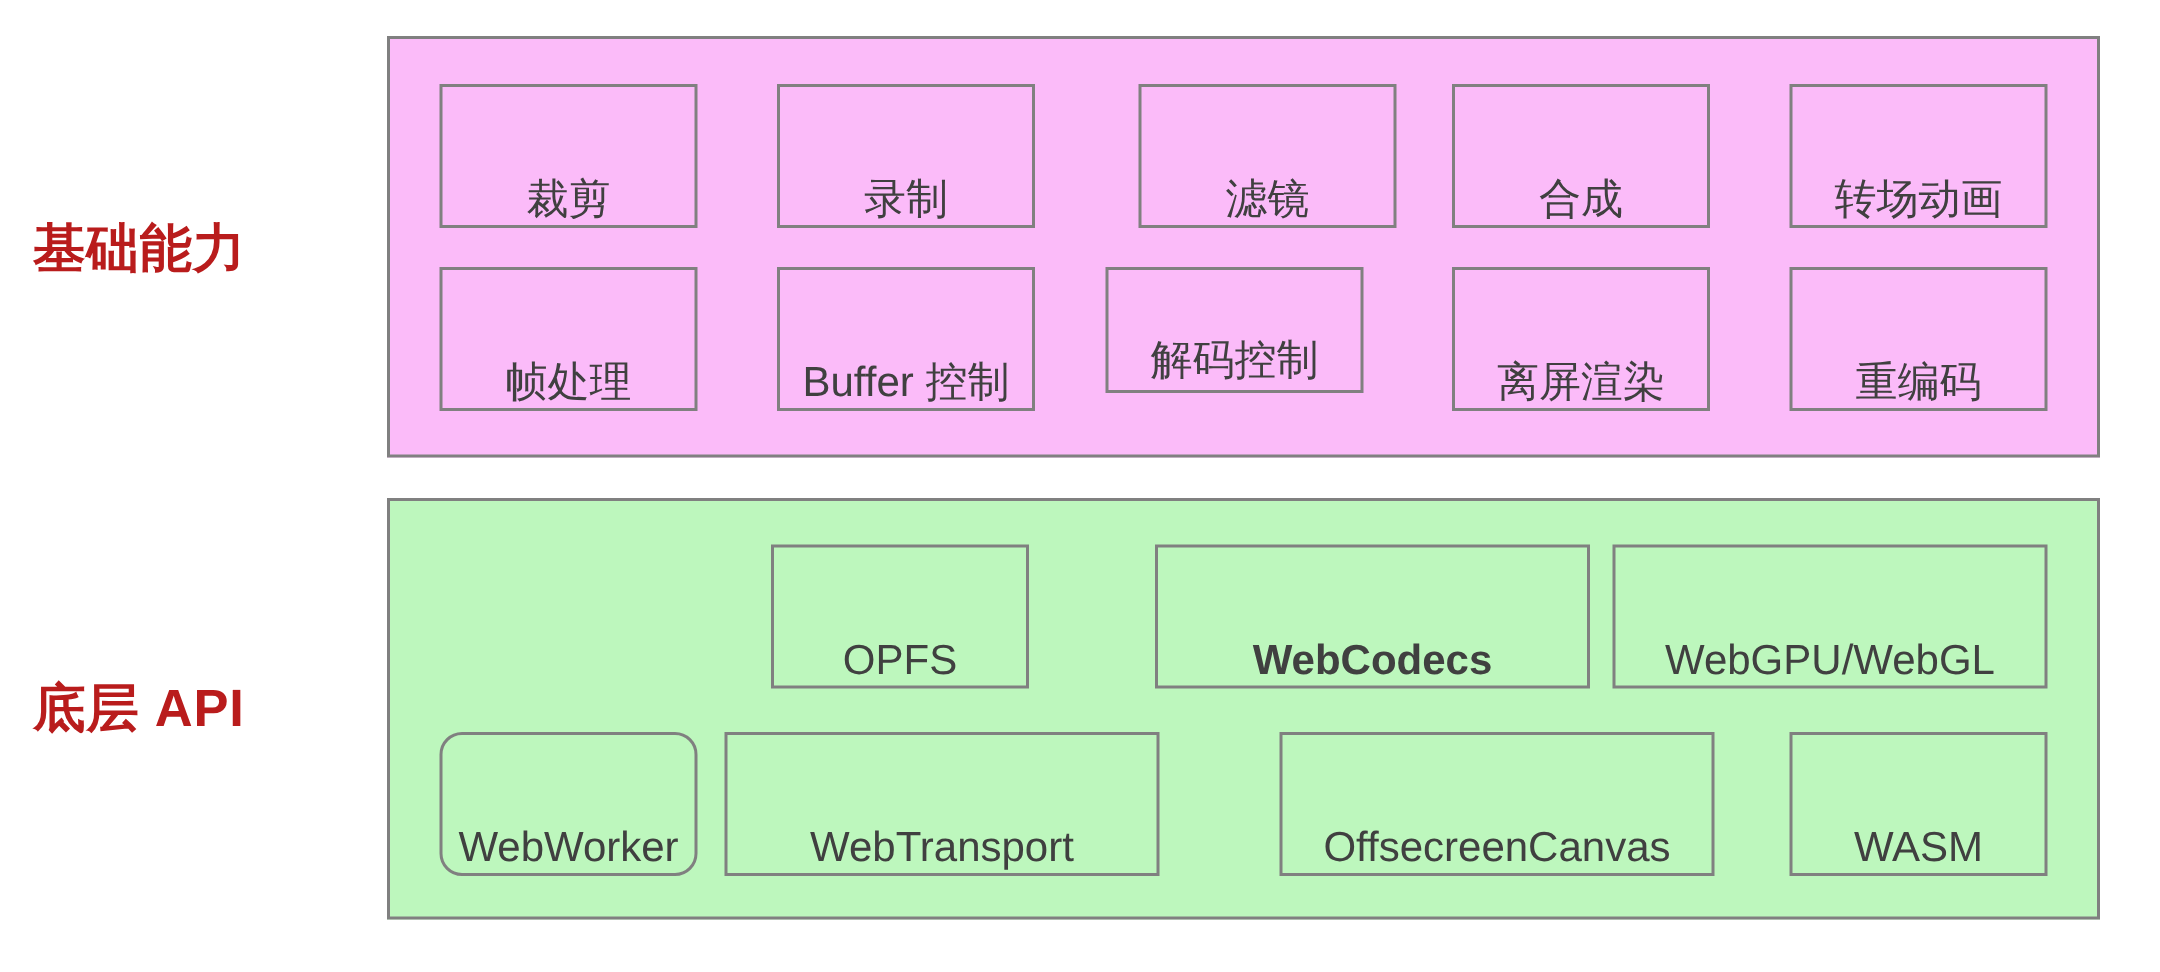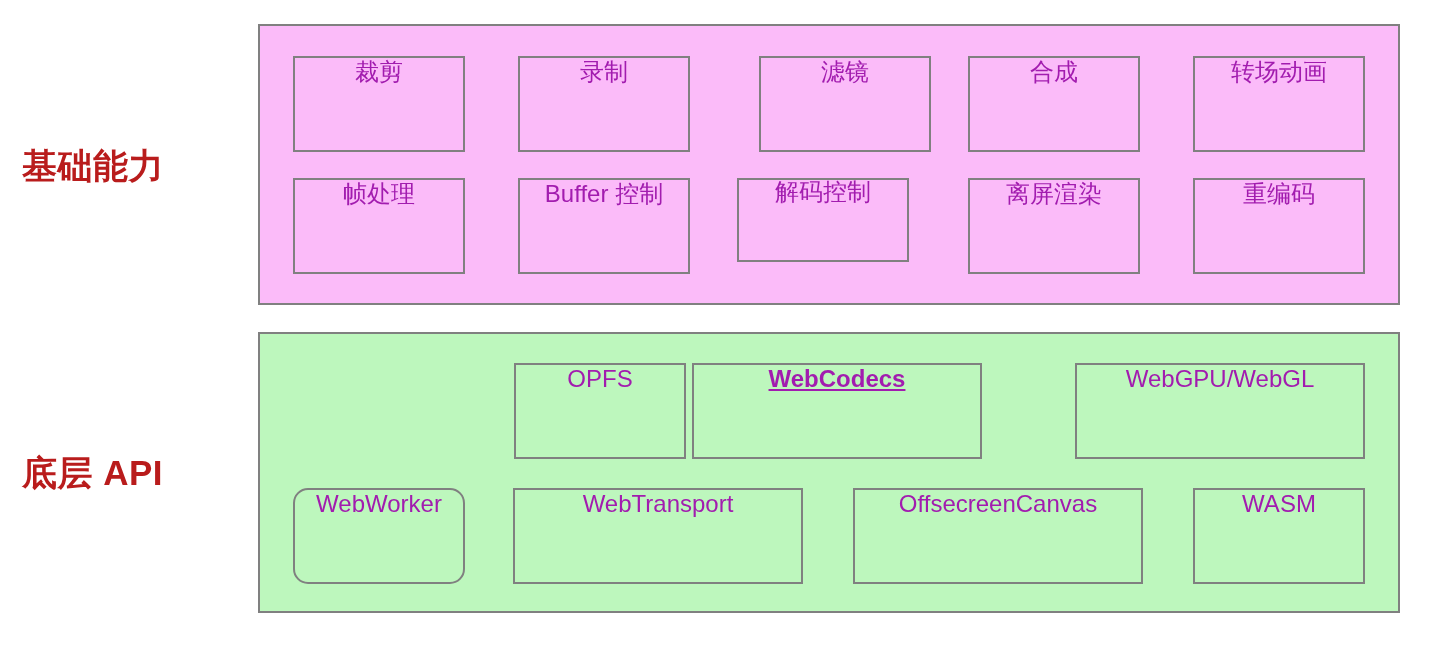--- a/index.html
+++ b/index.html
@@ -39,26 +39,26 @@
     background: #fbbbf9;
   }
   .panel.green {
     background: #bdf7bd;
   }
   .cell {
     position: absolute;
     box-sizing: border-box;
     border: 2px solid #808080;
     display: flex;
-    align-items: flex-start;
+    align-items: flex-end;
     justify-content: center;
     text-align: center;
-    font-size: 24px;
+    font-size: 28px;
     line-height: 1.2;
-    color: #a21caf;
+    color: #404040;
     white-space: nowrap;
   }
   .cell.pink {
     background: #fbbbf9;
   }
   .cell.green {
     background: #bdf7bd;
   }
   .cell.bold {
     font-weight: bold;
@@ -105,31 +105,31 @@
     <span>重编码</span>
   </div>
 
   <div class="row-label" style="left:22px; top:455px;">底层 API</div>
 
   <div class="panel green" style="left:258px; top:332px; width:1142px; height:281px;"></div>
 
   <div class="cell green" style="left:514px; top:363px; width:172px; height:96px;">
     <span>OPFS</span>
   </div>
-  <div class="cell green bold" style="left:692px; top:363px; width:290px; height:96px;text-decoration:underline;">
+  <div class="cell green bold" style="left:770px; top:363px; width:290px; height:96px;">
     <span>WebCodecs</span>
   </div>
   <div class="cell green" style="left:1075px; top:363px; width:290px; height:96px;">
     <span>WebGPU/WebGL</span>
   </div>
 
   <div class="cell green" style="left:293px; top:488px; width:172px; height:96px;border-radius:15px;">
     <span>WebWorker</span>
   </div>
-  <div class="cell green" style="left:513px; top:488px; width:290px; height:96px;">
+  <div class="cell green" style="left:483px; top:488px; width:290px; height:96px;">
     <span>WebTransport</span>
   </div>
   <div class="cell green" style="left:853px; top:488px; width:290px; height:96px;">
     <span>OffsecreenCanvas</span>
   </div>
   <div class="cell green" style="left:1193px; top:488px; width:172px; height:96px;">
     <span>WASM</span>
   </div>
 
 </div>

